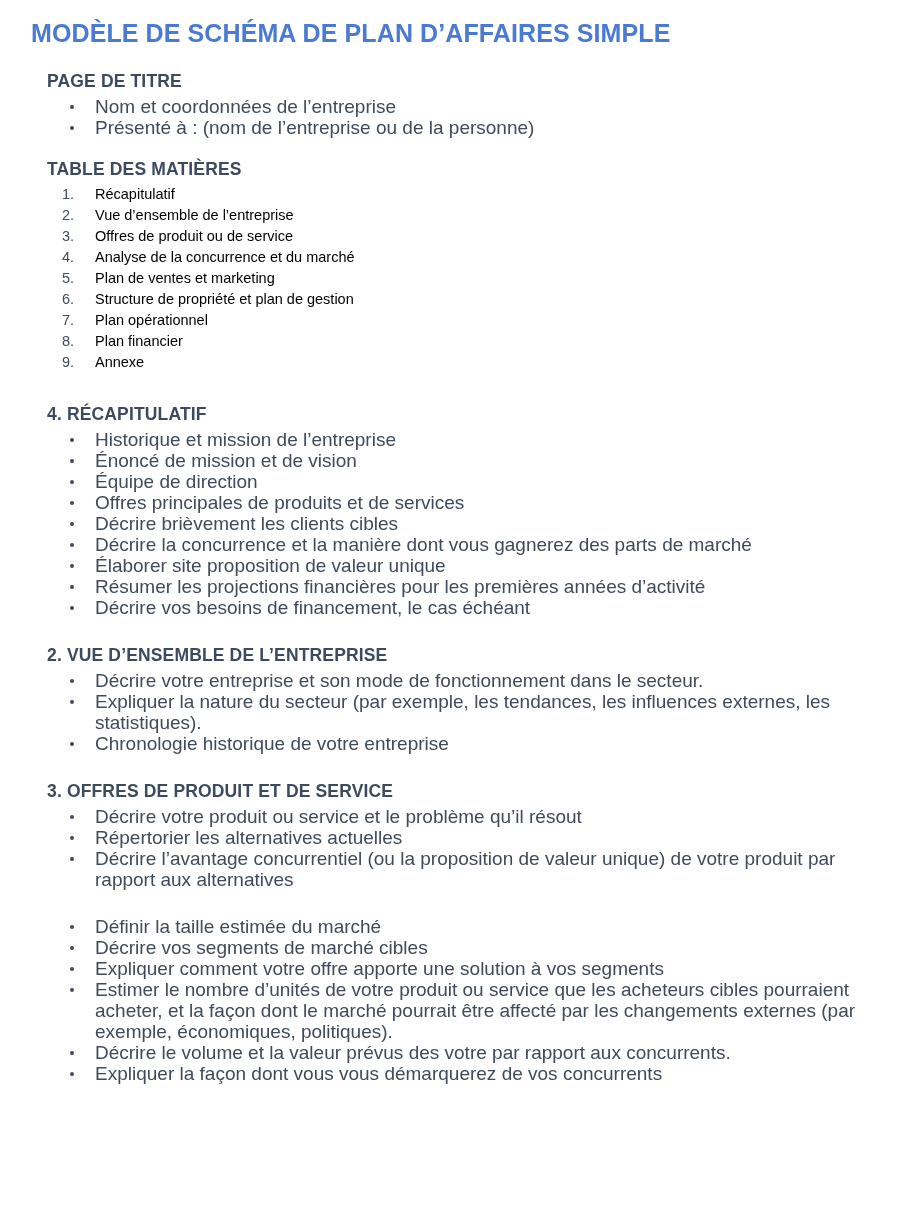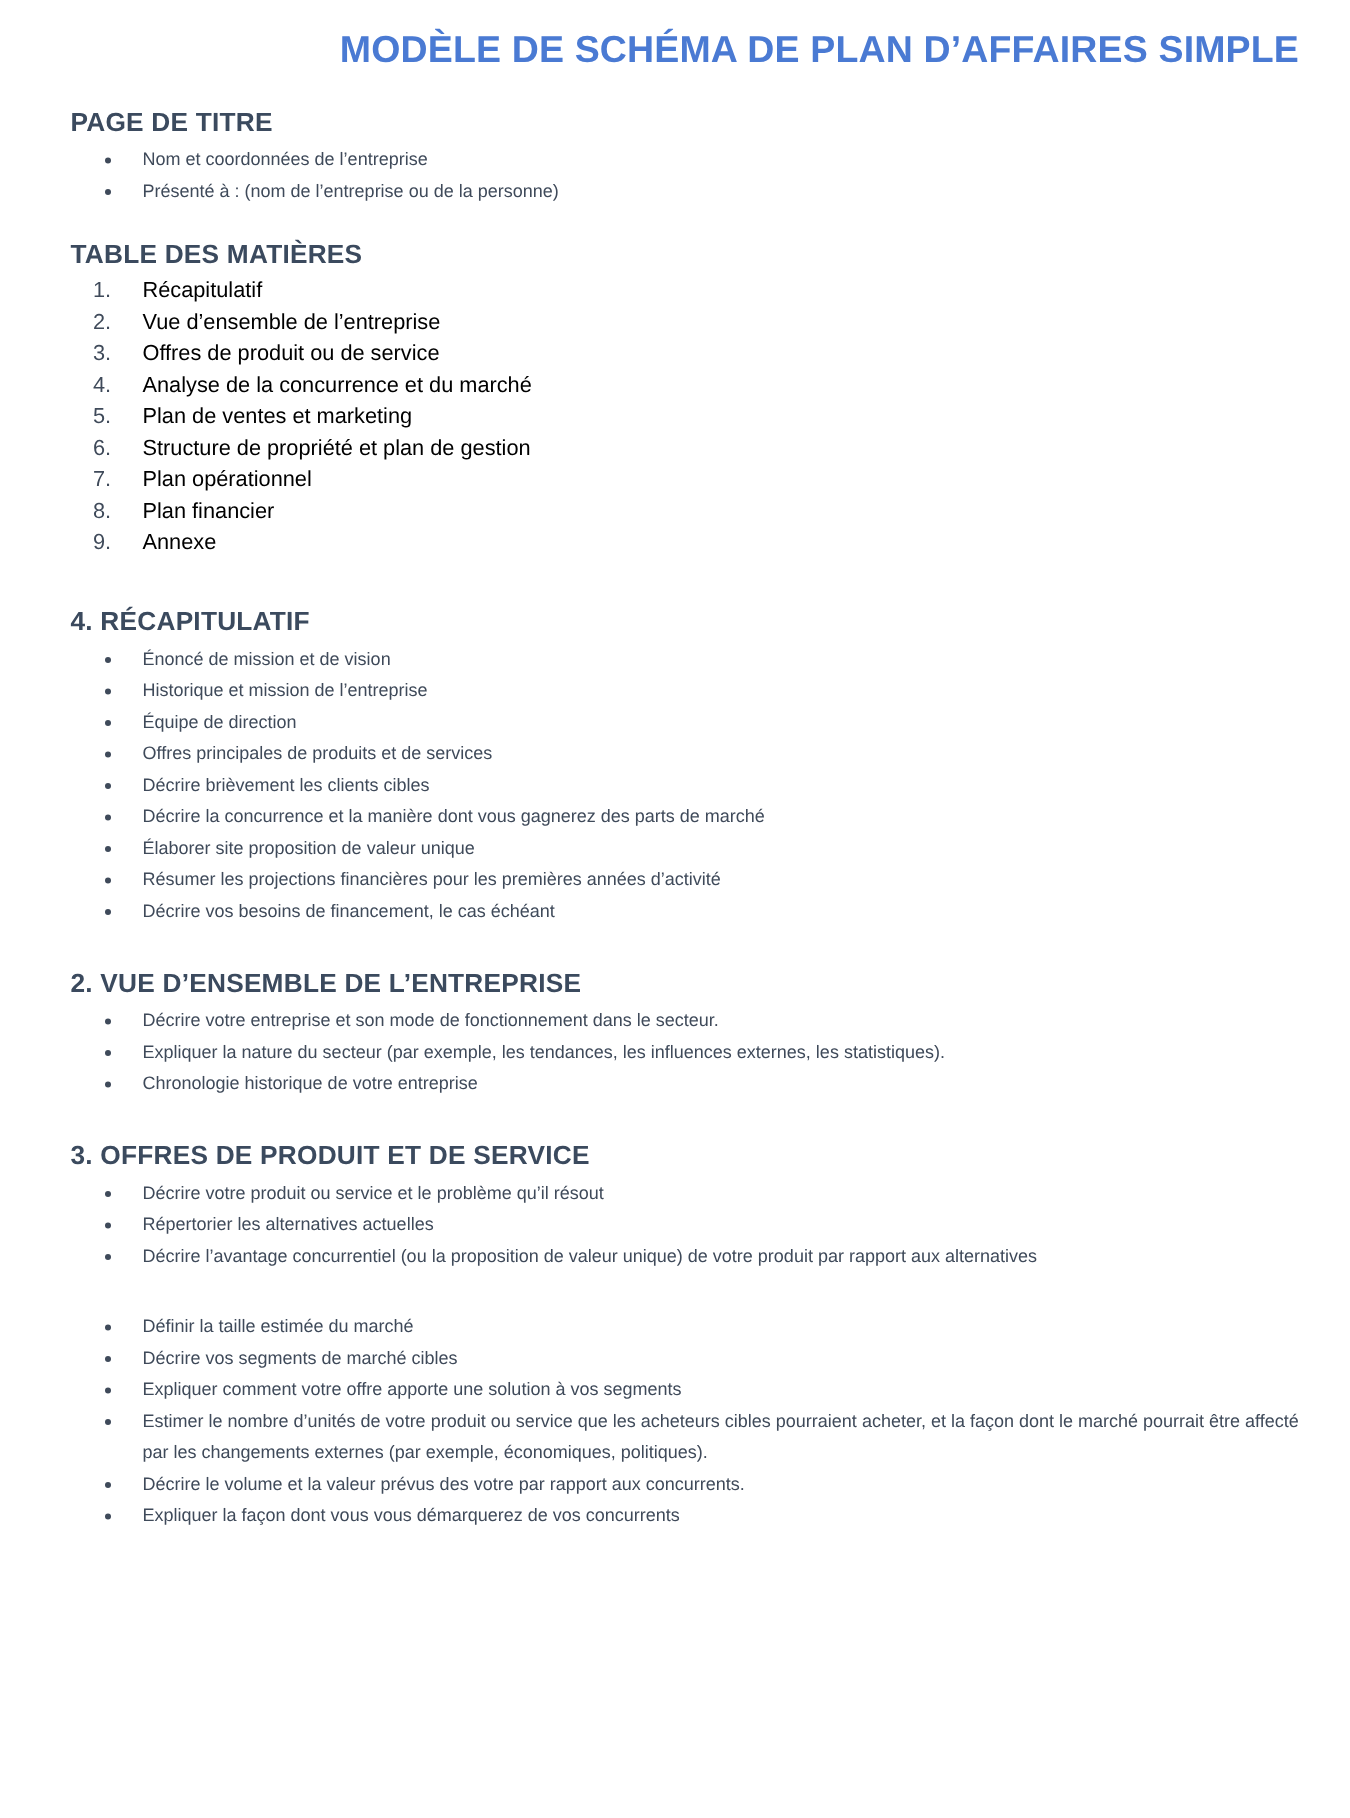--- a/index.html
+++ b/index.html
@@ -25,21 +25,20 @@
 
   
   .doc-title {
     font-size: 25px;
     font-weight: bold;
     line-height: 30px;
     color: #4a7ad3;
     letter-spacing: 0.1px;
     margin: 0 0 22px 0;
     white-space: nowrap;
-    text-align: right;
   }
 
   
   .section {
     margin: 0 0 20px 0;
   }
   .section-heading {
     font-size: 17.5px;
     font-weight: bold;
     line-height: 22px;
@@ -49,21 +48,21 @@
   }
 
   
   ul.bullets {
     list-style: none;
     margin: 0;
     padding: 0;
   }
   ul.bullets > li {
     position: relative;
-    font-size: 12px;
+    font-size: 19px;
     line-height: 21px;
     color: #3f4a5a;
     padding-left: 64px;   
     margin: 0;
   }
   ul.bullets > li::before {
     content: "";
     position: absolute;
     left: 39px;           
     top: 9px;
@@ -131,22 +130,22 @@
       <li>Structure de propriété et plan de gestion</li>
       <li>Plan opérationnel</li>
       <li>Plan financier</li>
       <li>Annexe</li>
     </ol>
   </div>
 
   <div class="section gap-lg">
     <h2 class="section-heading">4. RÉCAPITULATIF</h2>
     <ul class="bullets">
+      <li>Historique et mission de l’entreprise</li>
       <li>Énoncé de mission et de vision</li>
-      <li>Historique et mission de l’entreprise</li>
       <li>Équipe de direction</li>
       <li>Offres principales de produits et de services</li>
       <li>Décrire brièvement les clients cibles</li>
       <li>Décrire la concurrence et la manière dont vous gagnerez des parts de marché</li>
       <li>Élaborer site proposition de valeur unique</li>
       <li>Résumer les projections financières pour les premières années d’activité</li>
       <li>Décrire vos besoins de financement, le cas échéant</li>
     </ul>
   </div>
 

